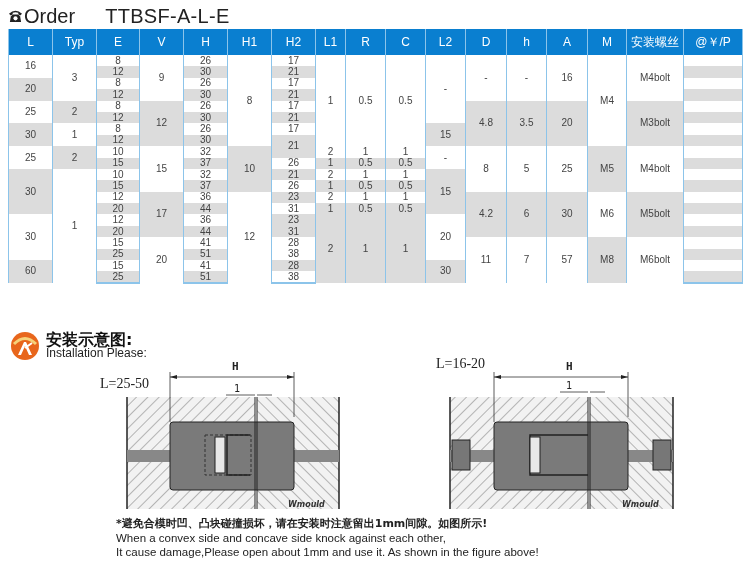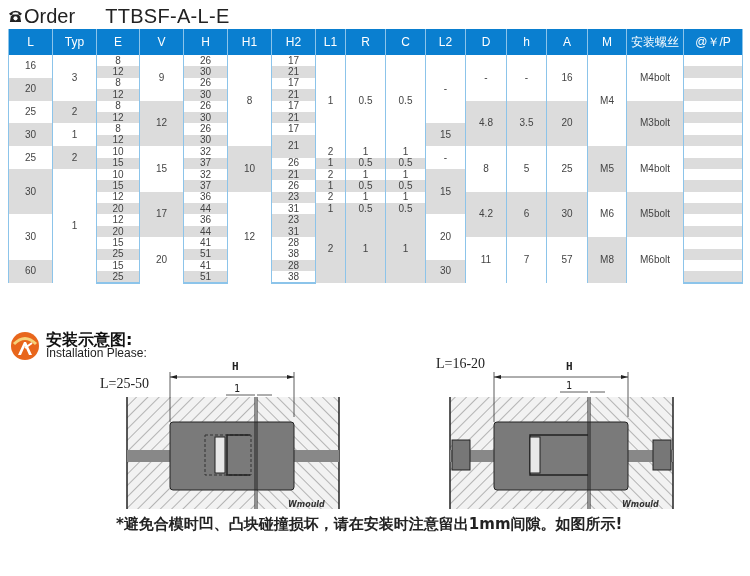--- a/index.html
+++ b/index.html
@@ -18,21 +18,21 @@
 
   .inst-header { position: absolute; left: 10px; top: 331px; display: flex; align-items: center; }
   .inst-logo { width: 30px; height: 30px; margin-right: 6px; }
   .inst-cn { font-size: 16px; font-weight: bold; color: #111; line-height: 14px; font-family: "DejaVu Sans", sans-serif; }
   .inst-en { font-size: 12px; color: #222; line-height: 13px; }
 
   .diagram { position: absolute; }
   .diag-label { position: absolute; font-family: Liberation Serif, serif; font-size: 14px; color: #222; }
 
   .note { position: absolute; left: 116px; top: 517px; font-size: 11.5px; line-height: 14px; color: #222; }
-  .note .cn { font-weight: bold; font-family: "DejaVu Sans", sans-serif; font-size: 15px; }
+  .note .cn { font-weight: bold; font-family: "DejaVu Sans", sans-serif; font-size: 11px; }
 </style>
 </head>
 <body>
 
 <div class="order-title">
   <svg class="phone" viewBox="0 0 16 15">
     <path d="M1 5 Q8 -1 15 5 L13 7 L11 5.5 L11 4 Q8 3 5 4 L5 5.5 L3 7 Z" fill="#222"></path>
     <path d="M3 8 L5 6 L11 6 L13 8 L14 14 L2 14 Z" fill="#222"></path>
     <circle cx="8" cy="10" r="2.2" fill="#fff"></circle>
   </svg>
@@ -368,13 +368,15 @@
   <polygon points="188,22 181,20 181,24" fill="#222"></polygon>
   <line x1="120" y1="37" x2="148" y2="37" stroke="#333" stroke-width="0.8"></line>
   <line x1="150" y1="37" x2="165" y2="37" stroke="#333" stroke-width="0.8"></line>
   <text x="126" y="15" font-family="DejaVu Sans Mono, monospace" font-size="11" font-weight="bold" fill="#222">H</text>
   <text x="126" y="34" font-family="DejaVu Sans Mono, monospace" font-size="10" fill="#222">1</text>
   <text x="182" y="152" font-family="DejaVu Sans, sans-serif" font-size="8" font-style="italic" font-weight="bold" fill="#333">Wmould</text>
 </svg>
 
 <div class="note">
   <div class="cn">*避免合模时凹、凸块碰撞损坏，请在安装时注意留出1mm间隙。如图所示!</div>
+  <div>When a convex side and concave side knock against each other,</div>
+  <div>It cause damage,Please open about 1mm and use it. As shown in the figure  above!</div>
 </div>
 
 </body></html>

